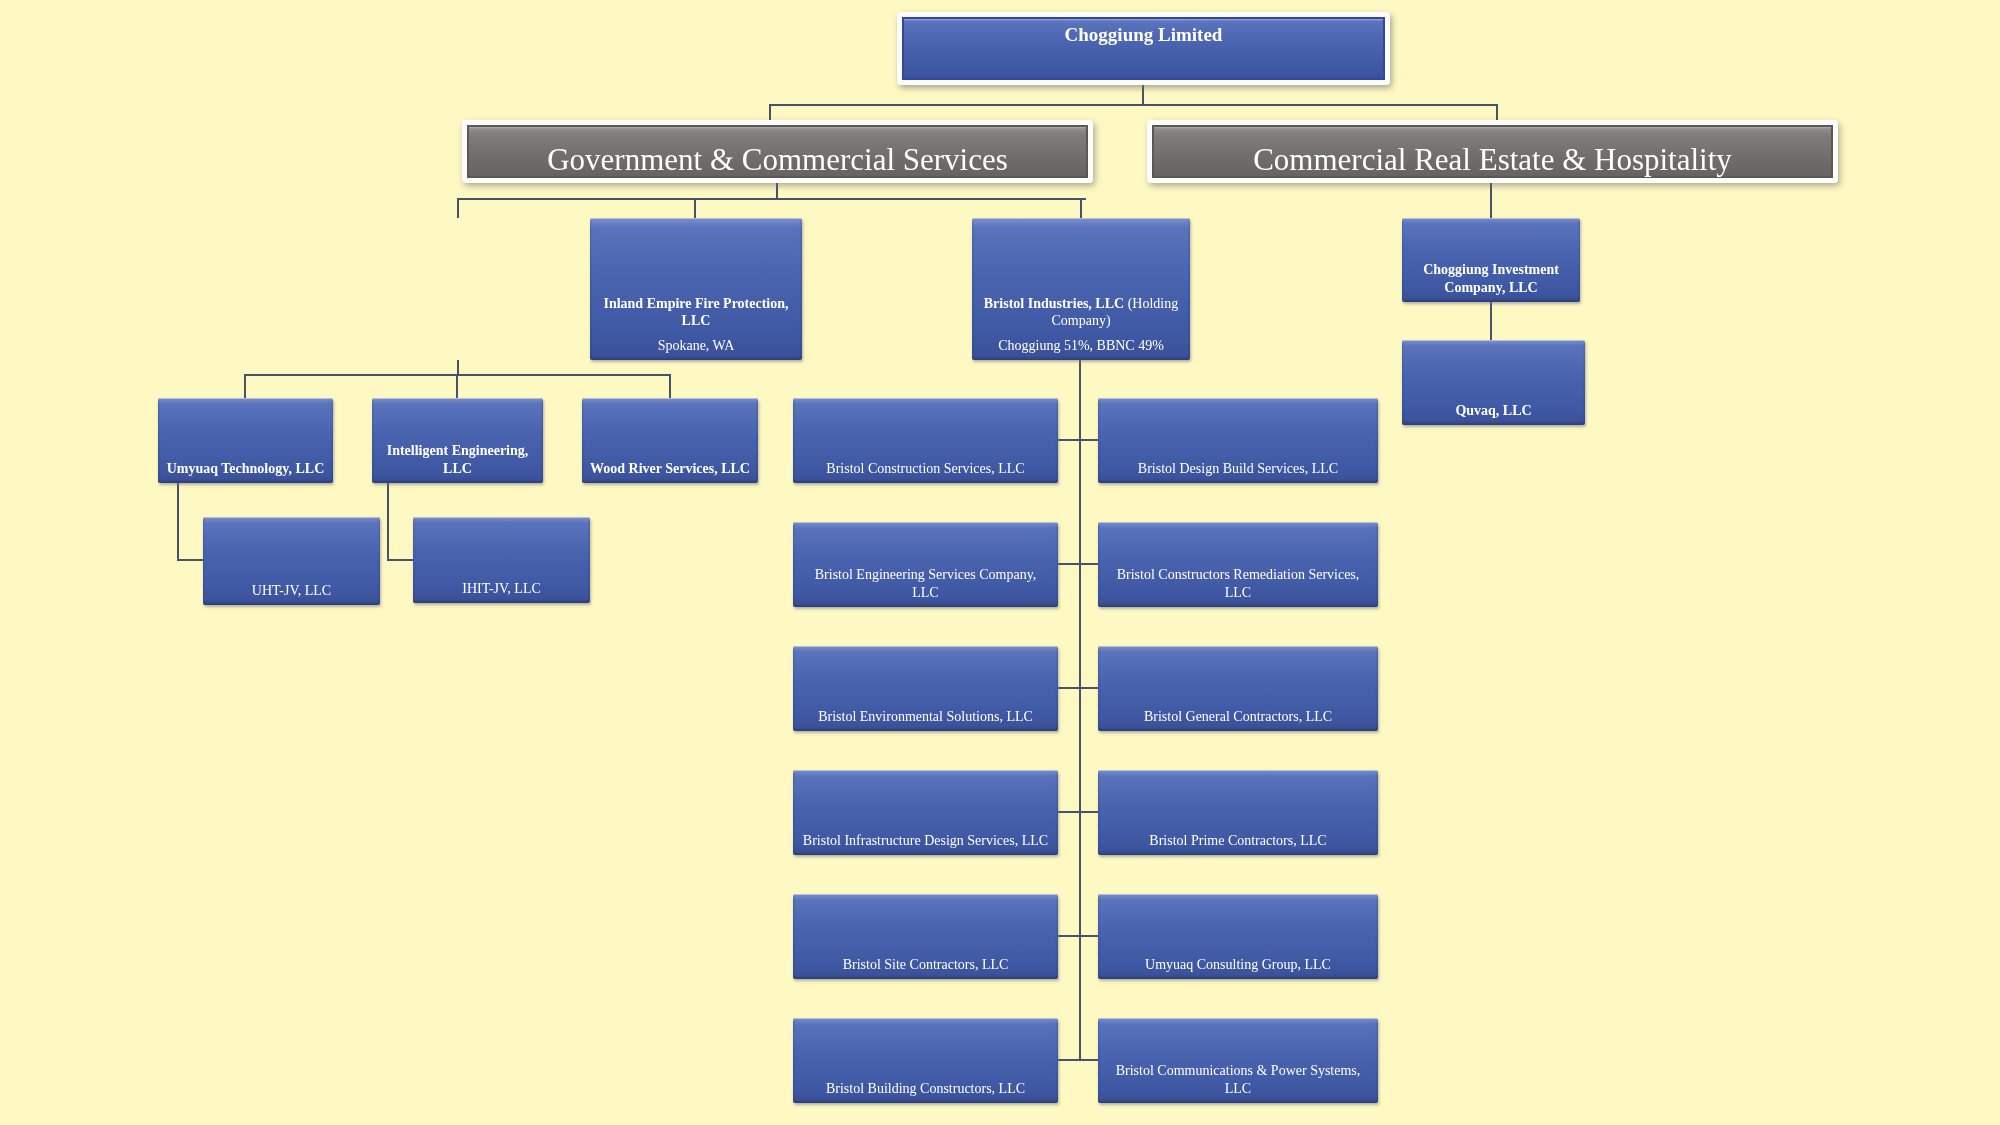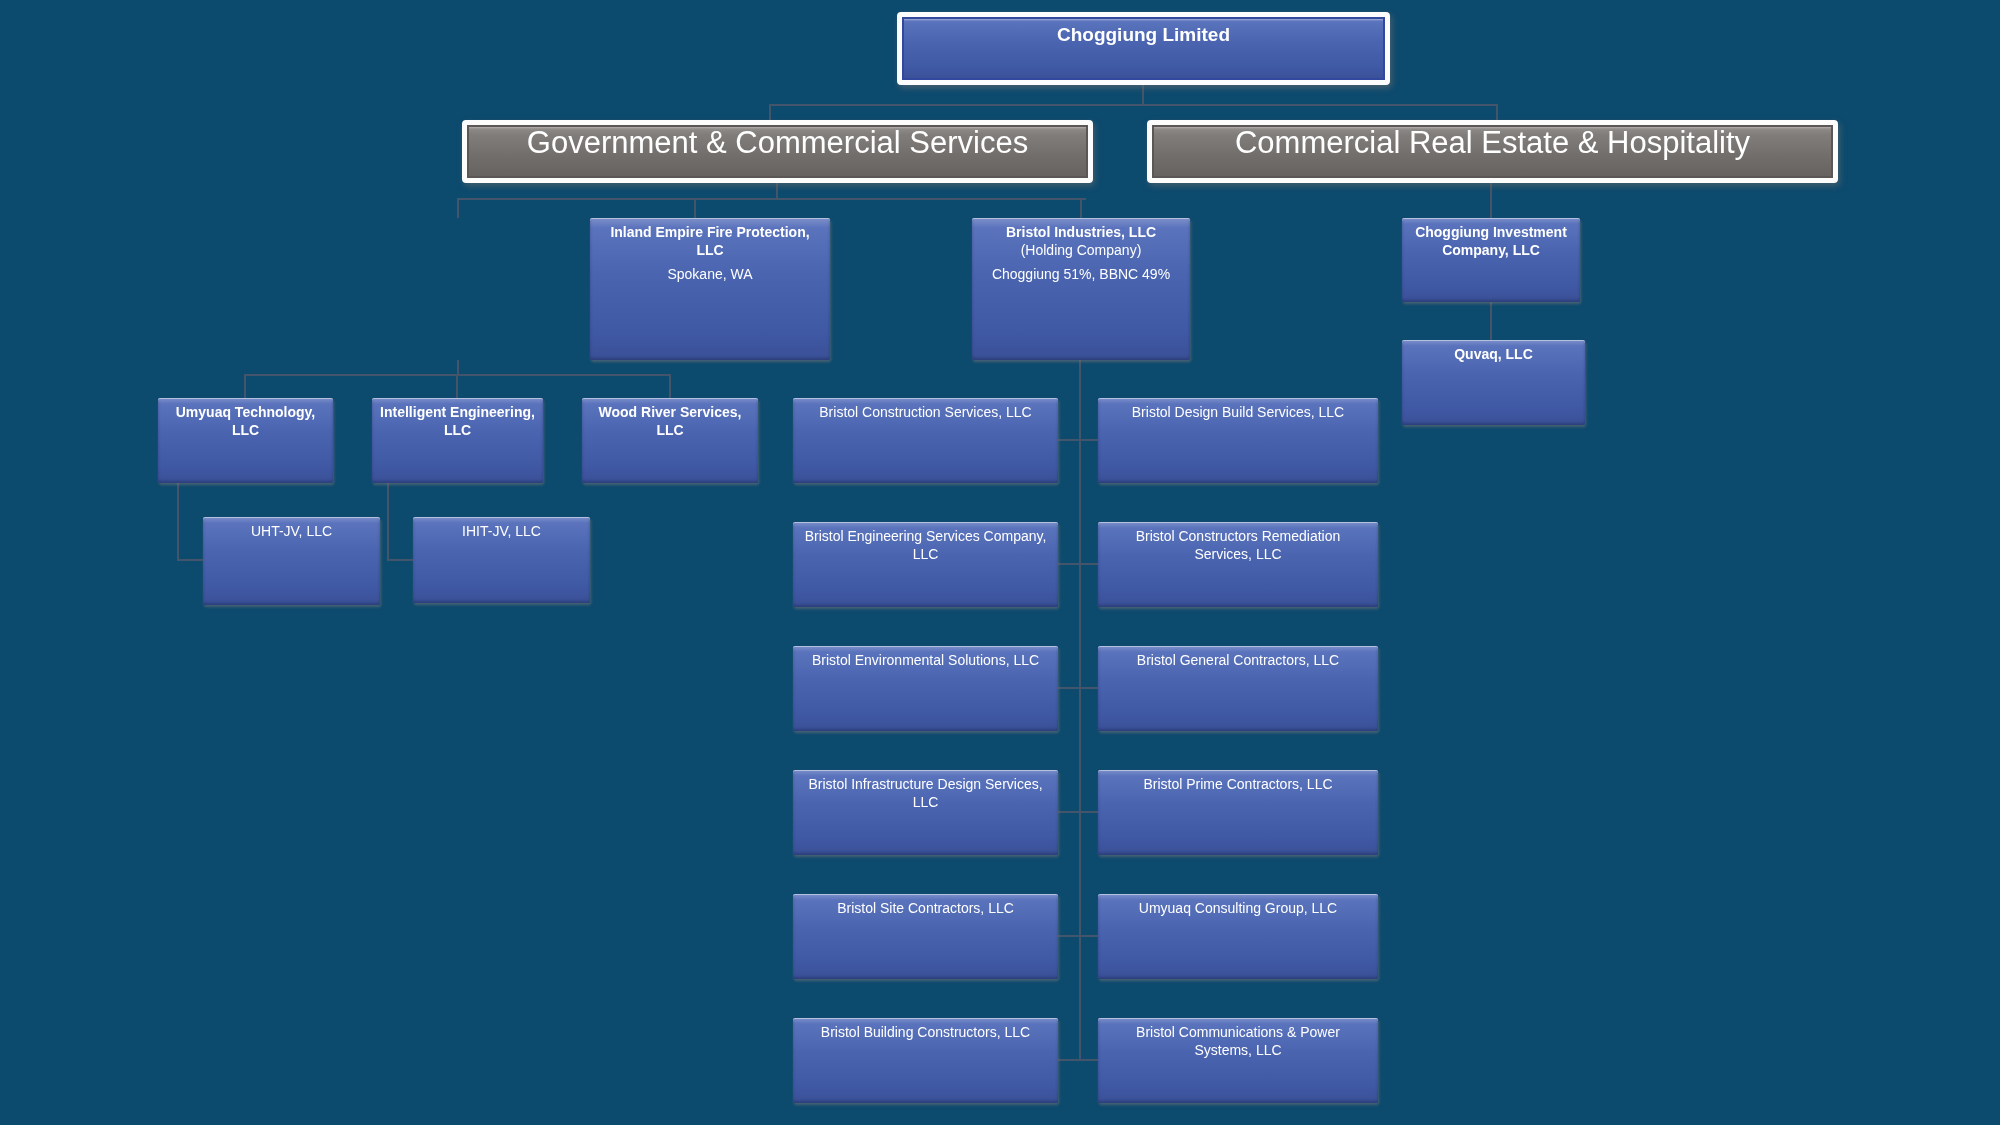--- a/index.html
+++ b/index.html
@@ -1,34 +1,34 @@
 <!DOCTYPE html>
 <html><head>
 <meta charset="utf-8">
 <style>
   * { box-sizing: border-box; margin: 0; padding: 0; }
   html, body { background: #ffffff; }
   #canvas {
     position: relative;
     width: 2000px;
     height: 1125px;
-    background: #0c4a6e;
-    font-family: Liberation Sans, sans-serif;
+    background: #fef9c3;
+    font-family: Liberation Serif, serif;
     overflow: hidden;
   }
   
   .cv { position: absolute; width: 2px; background: #44546a; }
   .ch { position: absolute; height: 2px; background: #44546a; }
   
   .node {
     position: absolute;
     display: flex;
     flex-direction: column;
     align-items: center;
-    justify-content: flex-start;
+    justify-content: flex-end;
     text-align: center;
     color: #ffffff;
   }
   .blue {
     background: linear-gradient(180deg, #7d90ca 0%, #5a73bc 7%, #4a64b0 40%, #4059a5 80%, #3a5097 100%);
     border-radius: 2px;
     box-shadow: inset 0 1px 0 rgba(255,255,255,.45),
                 inset 0 -2px 3px rgba(20,30,70,.35),
                 1px 2px 3px rgba(120,120,120,.55);
     font-size: 14px;
@@ -103,21 +103,21 @@
   </div>
 
   <div class="node gray" style="left:462px;top:120px;width:631px;height:63px">
     <span>Government &amp; Commercial Services</span>
   </div>
   <div class="node gray" style="left:1147px;top:120px;width:691px;height:63px">
     <span>Commercial Real Estate &amp; Hospitality</span>
   </div>
 
 
-  <div class="node blue" style="left:590px;top:218px;width:240px;height:142px">
+  <div class="node blue" style="left:590px;top:218px;width:212px;height:142px">
     <div class="para b">Inland Empire Fire Protection, LLC</div>
     <div class="para">Spokane, WA</div>
   </div>
 
   <div class="node blue" style="left:972px;top:218px;width:218px;height:142px">
     <div class="para"><span class="b">Bristol Industries, LLC</span><span> (Holding Company)</span></div>
     <div class="para">Choggiung 51%, BBNC 49%</div>
   </div>
 
   <div class="node blue" style="left:1402px;top:218px;width:178px;height:84px">

